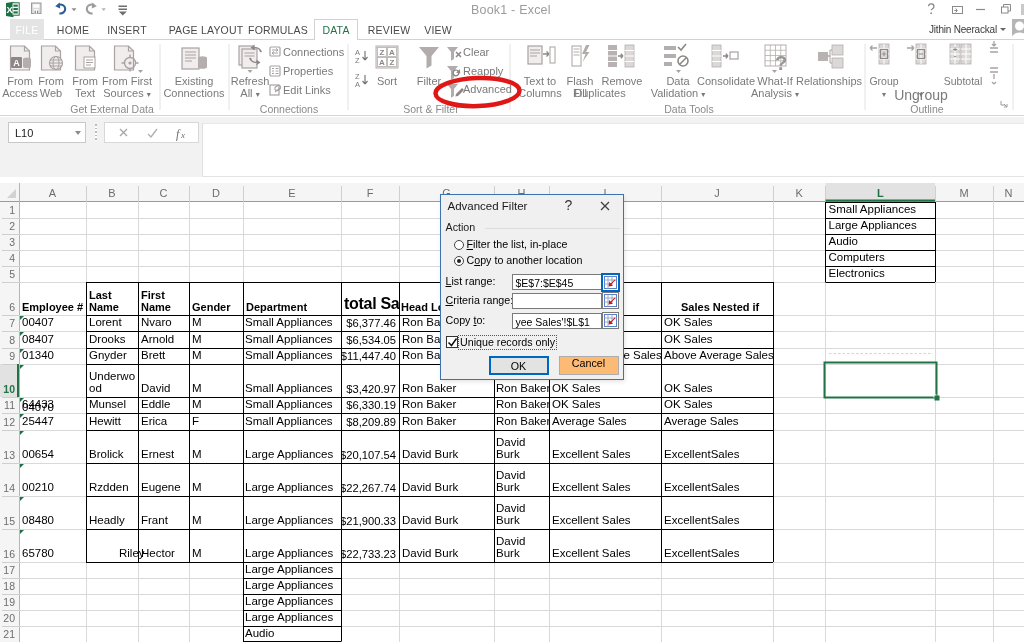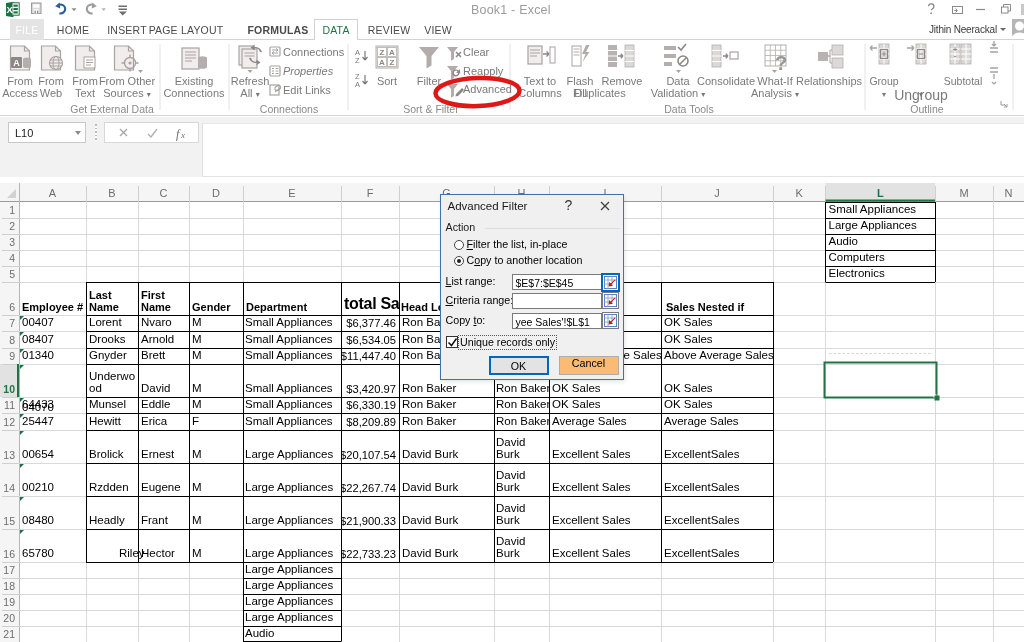--- a/index.html
+++ b/index.html
@@ -75,22 +75,22 @@
 <div class="abs" style="left:1012px;top:19px;width:12px;height:19px;background:#b5b5b5;z-index:6;"></div>
 <svg class="abs" style="left:1012px;top:19px;z-index:7;" width="12" height="19" viewBox="0 0 12 19">
  <circle cx="7.5" cy="7" r="4.5" fill="#fff"></circle>
  <path d="M-1 21 a8.5 7.5 0 0 1 17 0 z" fill="#fff"></path>
 </svg>
 
 <div class="abs" style="left:0;top:19px;width:1024px;height:21px;background:#fff;border-bottom:1px solid #d2d2d2;"></div>
 <div class="tab" style="left:10px;width:34px;background:#e4e4e4;color:#fff;">FILE</div>
 <div class="tab" style="left:52px;width:42px;">HOME</div>
 <div class="tab" style="left:104px;width:46px;">INSERT</div>
-<div class="tab" style="left:144px;width:84px;text-align:right;">PAGE LAYOUT</div>
-<div class="tab" style="left:246px;width:64px;font-weight:bold;">FORMULAS</div>
+<div class="tab" style="left:164px;width:84px;text-align:right;">PAGE LAYOUT</div>
+<div class="tab" style="left:246px;width:64px;">FORMULAS</div>
 <div class="tab" style="left:314px;width:44px;background:#fff;border:1px solid #d2d2d2;border-bottom:1px solid #fff;color:#217346;height:22px;">DATA</div>
 <div class="tab" style="left:364px;width:50px;">REVIEW</div>
 <div class="tab" style="left:418px;width:40px;">VIEW</div>
 
 <div class="abs" style="left:0;top:40px;width:1024px;height:76px;background:#fff;border-bottom:1px solid #d5d5d5;"></div>
 <div id="ribbon-icons">
 <svg class="abs" style="left:0;top:40px;" width="1024" height="76" viewBox="0 0 1024 76">
 <line x1="160" y1="4" x2="160" y2="70" stroke="#e2e2e2" stroke-width="1"></line>
 <line x1="229" y1="4" x2="229" y2="70" stroke="#e2e2e2" stroke-width="1"></line>
 <line x1="348" y1="4" x2="348" y2="70" stroke="#e2e2e2" stroke-width="1"></line>
@@ -214,28 +214,28 @@
 <path d="M990 8 h8 m-8 4 h8 m-4 -11 v5 m0 0 l-2 -2 m2 2 l2 -2" stroke="#a9a2a2" stroke-width="1.3" fill="none"></path>
 <path d="M990 28 h8 m-8 4 h8 m-4 2 v5 m0 5 l-2 -2 m2 2 l2 -2" stroke="#a9a2a2" stroke-width="1.3" fill="none"></path>
 <path d="M1001 61 v4 h4 M1004 64 l3 3 m0 -3 v3 h-3" stroke="#9b9b9b" stroke-width="1" fill="none"></path>
 </svg>
 <div class="ribtxt" style="left:-25.0px;top:75px;width:90px;">From</div>
 <div class="ribtxt" style="left:-25.0px;top:87px;width:90px;">Access</div>
 <div class="ribtxt" style="left:6.0px;top:75px;width:90px;">From</div>
 <div class="ribtxt" style="left:6.0px;top:87px;width:90px;">Web</div>
 <div class="ribtxt" style="left:40.0px;top:75px;width:90px;">From</div>
 <div class="ribtxt" style="left:40.0px;top:87px;width:90px;">Text</div>
-<div class="ribtxt" style="left:82.0px;top:75px;width:90px;">From Other</div>
+<div class="ribtxt" style="left:82.0px;top:75px;width:90px;">From First</div>
 <div class="ribtxt" style="left:82.0px;top:87px;width:90px;">Sources <span style="font-size:8px;">▾</span></div>
 <div class="ribtxt" style="left:149.0px;top:75px;width:90px;">Existing</div>
 <div class="ribtxt" style="left:149.0px;top:87px;width:90px;">Connections</div>
 <div class="ribtxt" style="left:205.0px;top:75px;width:90px;">Refresh</div>
 <div class="ribtxt" style="left:205.0px;top:87px;width:90px;">All <span style="font-size:8px;">▾</span></div>
 <div class="ribtxt2" style="left:283px;top:46px;">Connections</div>
-<div class="ribtxt2" style="left:283px;top:65px;font-style:italic;">Properties</div>
+<div class="ribtxt2" style="left:283px;top:65px;">Properties</div>
 <div class="ribtxt2" style="left:283px;top:84px;">Edit Links</div>
 <div class="ribtxt" style="left:342.0px;top:75px;width:90px;">Sort</div>
 <div class="ribtxt" style="left:384.0px;top:75px;width:90px;">Filter</div>
 <div class="ribtxt2" style="left:463px;top:46px;">Clear</div>
 <div class="ribtxt2" style="left:463px;top:65px;">Reapply</div>
 <div class="ribtxt2" style="left:463px;top:83px;">Advanced</div>
 <div class="ribtxt" style="left:495.0px;top:75px;width:90px;">Text to</div>
 <div class="ribtxt" style="left:495.0px;top:87px;width:90px;">Columns</div>
 <div class="ribtxt" style="left:535.0px;top:75px;width:90px;">Flash</div>
 <div class="ribtxt" style="left:535.0px;top:87px;width:90px;">Fill</div>
@@ -448,21 +448,21 @@
 <div class="cell " style="left:825.5px;top:234px;width:109.5px;height:16px;padding:0 0 2px 3px;">Audio</div>
 <div class="cell " style="left:825.5px;top:250px;width:109.5px;height:16px;padding:0 0 2px 3px;">Computers</div>
 <div class="cell " style="left:825.5px;top:266px;width:109.5px;height:16px;padding:0 0 2px 3px;">Electronics</div>
 <div class="cell b" style="left:19px;top:282px;width:67px;height:33px;padding:0 0 2px 3px;">Employee #</div>
 <div class="cell b wrapn" style="left:86px;top:282px;width:52px;height:33px;padding:0 0 2px 3px;">Last Name</div>
 <div class="cell b wrapn" style="left:138px;top:282px;width:51px;height:33px;padding:0 0 2px 3px;">First Name</div>
 <div class="cell b" style="left:189px;top:282px;width:54px;height:33px;padding:0 0 2px 3px;">Gender</div>
 <div class="cell b" style="left:243px;top:282px;width:98px;height:33px;padding:0 0 2px 3px;">Department</div>
 <div class="cell b" style="left:341px;top:282px;width:58px;height:33px;padding:0 0 2px 3px;font-size:16px;letter-spacing:-0.3px;">total Sales</div>
 <div class="cell b" style="left:399px;top:282px;width:95px;height:33px;padding:0 0 2px 2px;">Head Location</div>
-<div class="cell b" style="left:661px;top:282px;width:112px;height:33px;padding:0 0 2px 5px;">Sales Nested if</div>
+<div class="cell b" style="left:661px;top:282px;width:112px;height:33px;padding:0 0 2px 20px;">Sales Nested if</div>
 <div class="cell " style="left:19px;top:315px;width:67px;height:16px;padding:0 0 2px 3px;">00407</div>
 <div class="cell " style="left:86px;top:315px;width:52px;height:16px;padding:0 0 2px 3px;">Lorent</div>
 <div class="cell " style="left:138px;top:315px;width:51px;height:16px;padding:0 0 2px 3px;">Nvaro</div>
 <div class="cell " style="left:189px;top:315px;width:54px;height:16px;padding:0 0 2px 3px;">M</div>
 <div class="cell " style="left:243px;top:315px;width:98px;height:16px;padding:0 0 2px 2px;">Small Appliances</div>
 <div class="cell num" style="left:341px;top:315px;width:58px;height:16px;padding:0 3px 2px 0;">$6,377.46</div>
 <div class="cell " style="left:399px;top:315px;width:95px;height:16px;padding:0 0 2px 3px;">Ron Baker</div>
 <div class="cell " style="left:494px;top:315px;width:55px;height:16px;padding:0 0 2px 2px;">Ron Baker</div>
 <div class="cell " style="left:549px;top:315px;width:112px;height:16px;padding:0 0 2px 3px;">OK Sales</div>
 <div class="cell " style="left:661px;top:315px;width:112px;height:16px;padding:0 0 2px 3px;">OK Sales</div>

